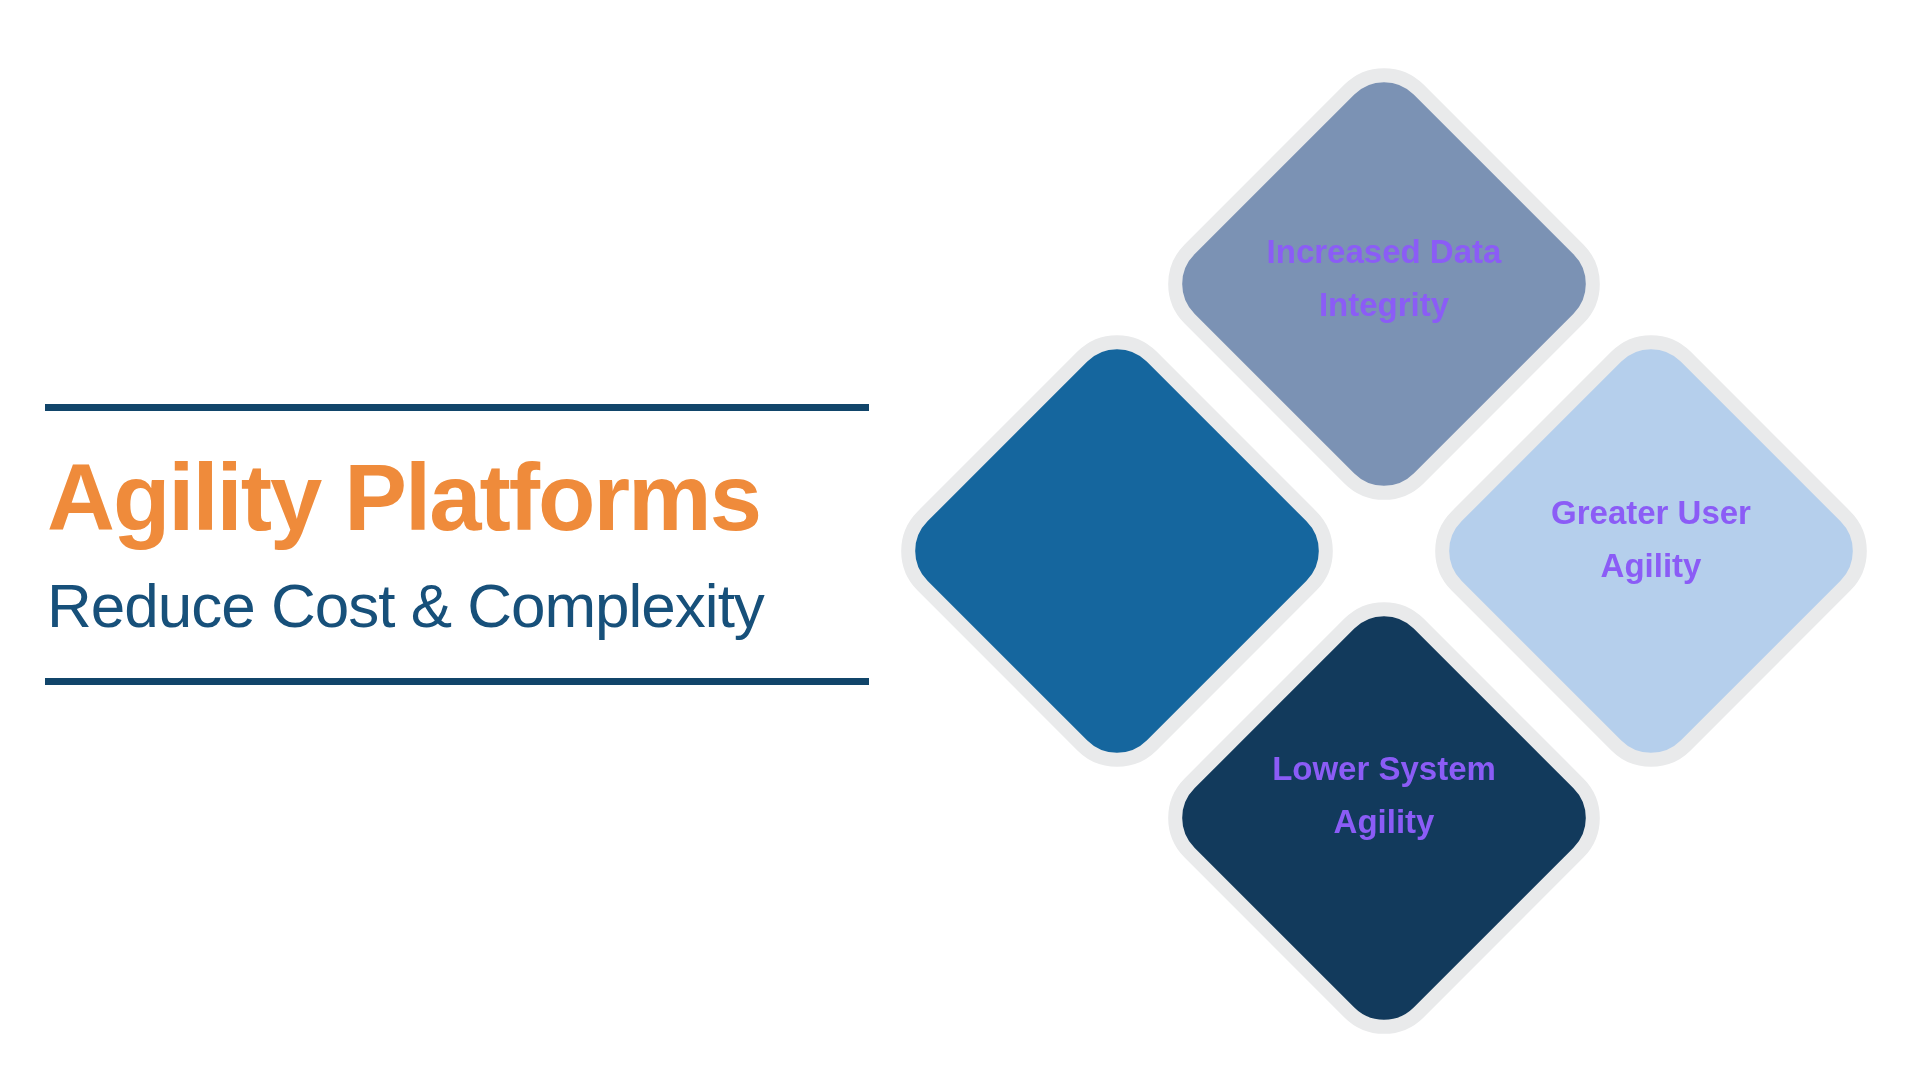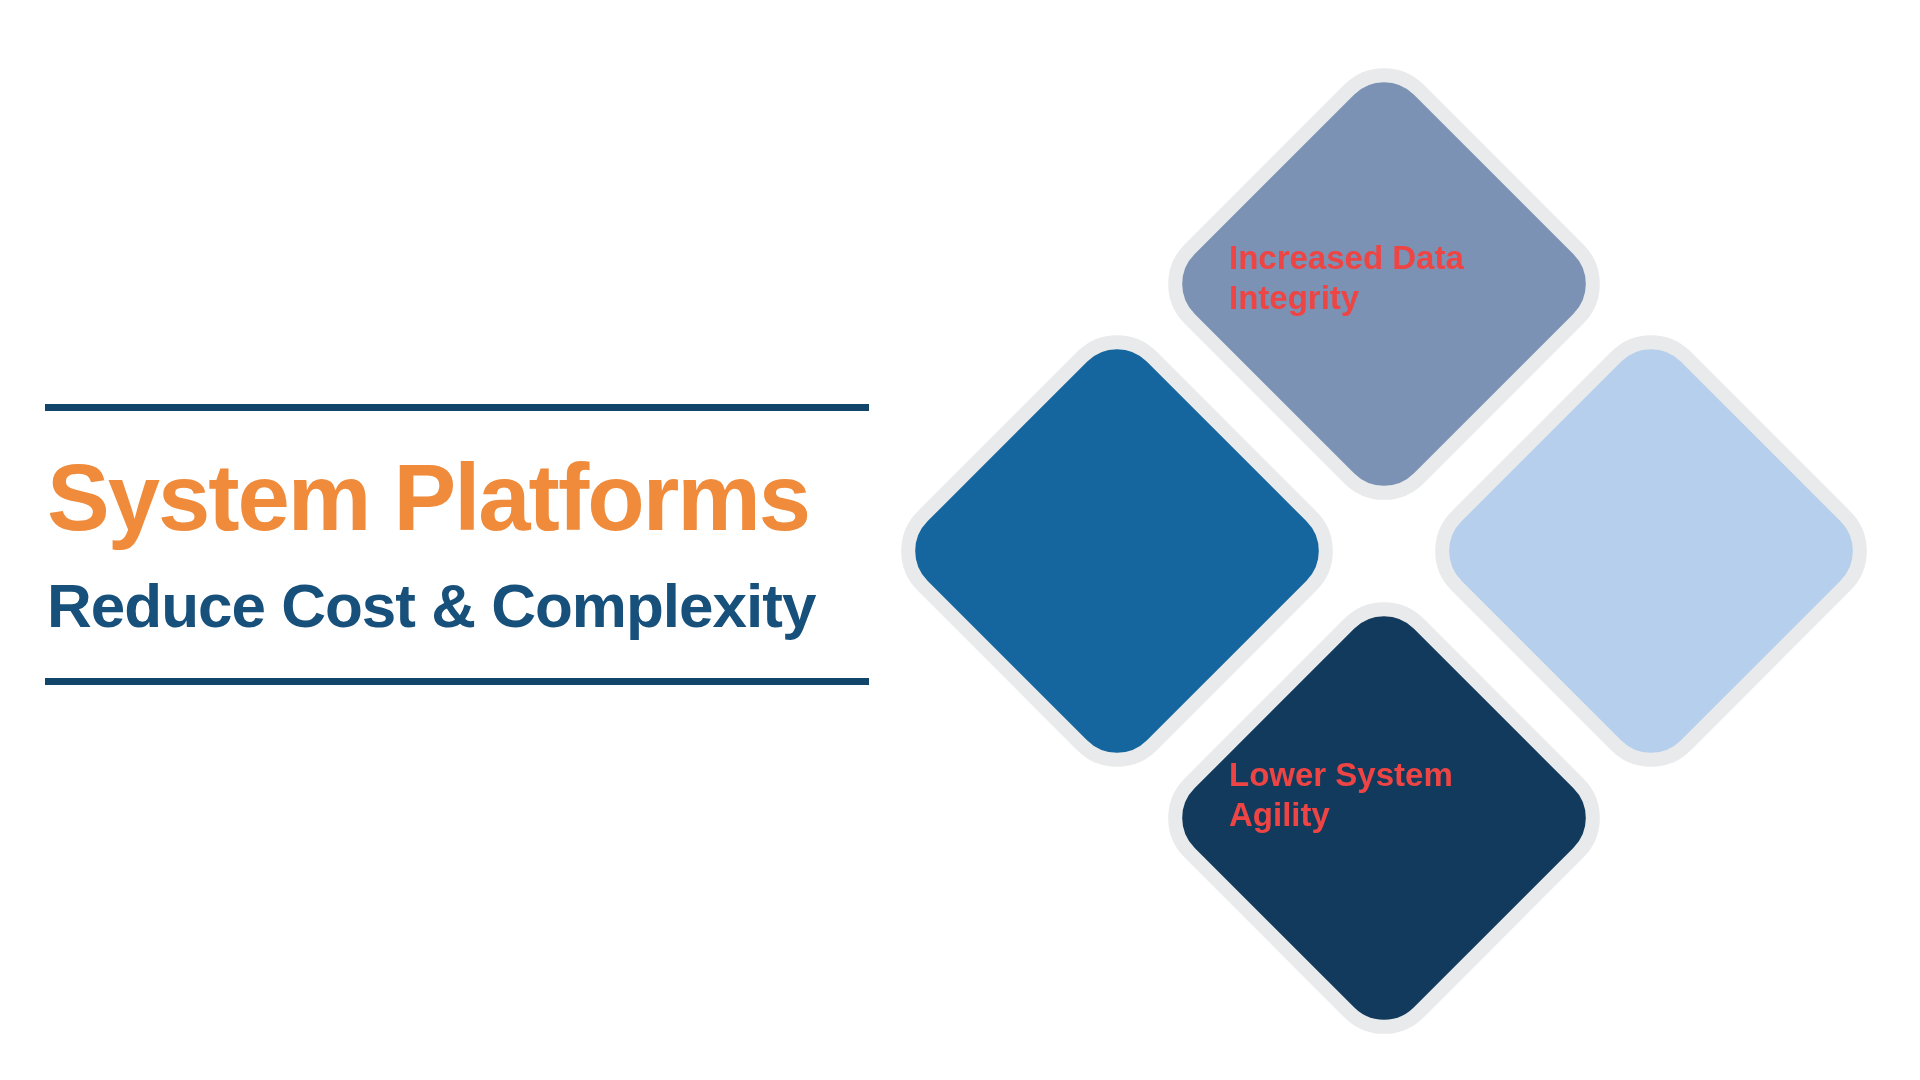--- a/index.html
+++ b/index.html
@@ -39,21 +39,21 @@
     color: #ef8b3b;
     white-space: nowrap;
   }
   .subtitle {
     position: absolute;
     left: 47px;
     top: 566px;
     width: 840px;
     font-size: 62px;
     line-height: 80px;
-    font-weight: bold;
+    font-weight: normal;
     letter-spacing: -1px;
     color: #17507a;
     white-space: nowrap;
   }
 
   
   .diamond {
     position: absolute;
     width: 338px;
     height: 338px;
@@ -63,43 +63,44 @@
     transform: translate(-50%, -50%) rotate(45deg);
   }
   .diamond.d-top    { left: 1384px; top: 284px; }
   .diamond.d-left   { left: 1117px; top: 551px; }
   .diamond.d-right  { left: 1651px; top: 551px; }
   .diamond.d-bottom { left: 1384px; top: 818px; }
 
   .diamond-label {
     position: absolute;
     transform: translate(-50%, -50%);
-    text-align: left;
-    color: #ef4444;
+    text-align: center;
+    color: #8b5cf6;
     font-weight: bold;
     font-size: 33px;
-    line-height: 40px;
+    line-height: 53px;
     letter-spacing: 0px;
   }
   .diamond-label.l-top    { left: 1384px; top: 278px; width: 310px; }
   .diamond-label.l-left   { left: 1117px; top: 549px; width: 250px; }
   .diamond-label.l-right  { left: 1651px; top: 539px; width: 300px; }
   .diamond-label.l-bottom { left: 1384px; top: 795px; width: 310px; }
 </style>
 </head>
 <body>
 
 <div class="slide">
 
   <div class="rule top"></div>
-  <div class="title">System Platforms</div>
+  <div class="title">Agility Platforms</div>
   <div class="subtitle">Reduce Cost &amp; Complexity</div>
   <div class="rule bottom"></div>
 
   <div class="diamond d-top" style="background-color: rgb(123, 146, 180);"></div>
   <div class="diamond d-left" style="background-color: rgb(21, 102, 158);"></div>
   <div class="diamond d-right" style="background-color: rgb(181, 207, 236);"></div>
   <div class="diamond d-bottom" style="background-color: rgb(18, 58, 92);"></div>
 
   <div class="diamond-label l-top">Increased Data Integrity</div>
+  <div class="diamond-label l-right">Greater User Agility</div>
   <div class="diamond-label l-bottom">Lower System Agility</div>
 
 </div>
 
 </body></html>

